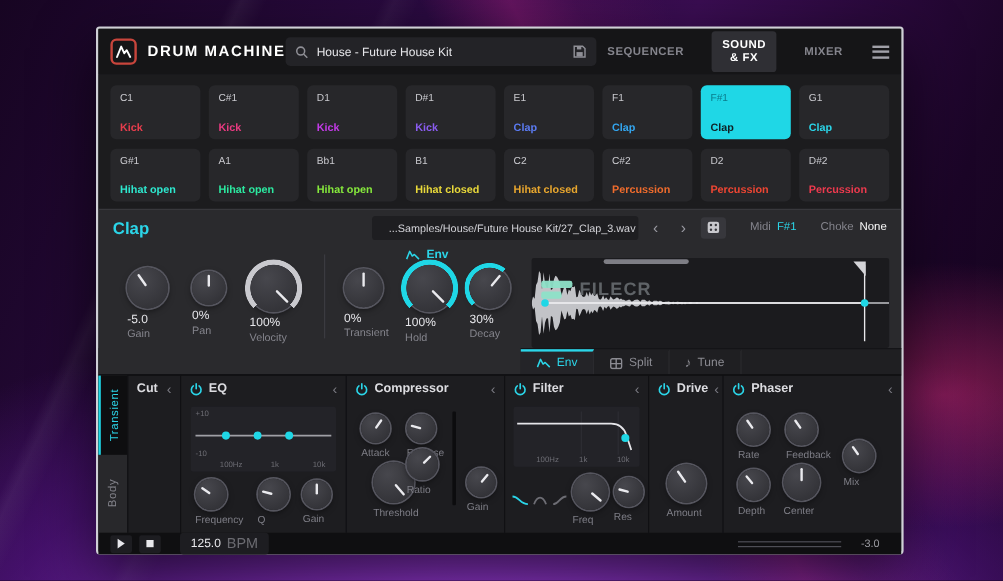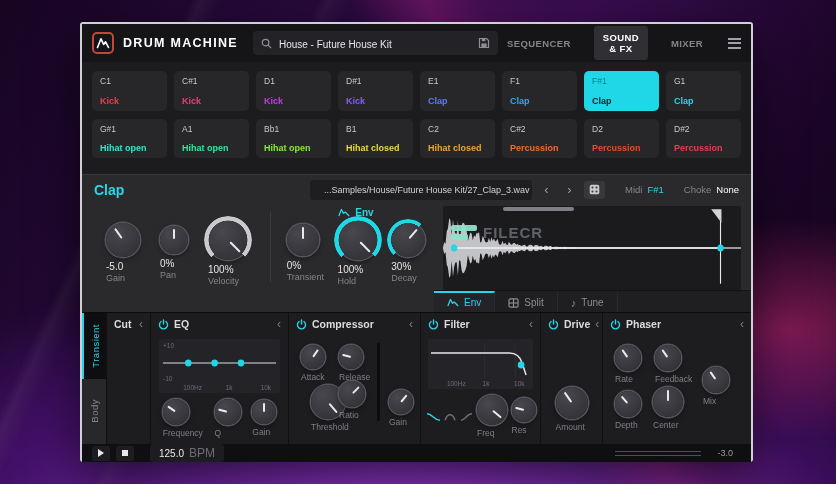--- a/index.html
+++ b/index.html
@@ -14,29 +14,29 @@
     background:
       linear-gradient(63deg, transparent 55%, rgba(235,45,160,.28) 62%, rgba(235,45,160,.10) 67%, transparent 74%),
       linear-gradient(115deg, transparent 18%, rgba(255,255,255,.05) 19%, transparent 21%, transparent 30%, rgba(255,255,255,.04) 31%, transparent 33%);}
   .win{position:absolute;left:80px;top:22px;width:673px;height:440px;background:#1c1c1e;
     border:2px solid #cfd0d6;border-radius:3px;box-shadow:0 18px 50px rgba(0,0,0,.6);
     display:flex;flex-direction:column;color:#d8d8dc}
   
   .topbar{height:38px;background:#151517;display:flex;align-items:center;padding:0 10px;flex:none}
   .logo-box{width:22px;height:22px;border:2px solid #c8453c;border-radius:5px;display:flex;align-items:center;justify-content:center;flex:none}
   .logo-text{font-size:12.5px;font-weight:bold;letter-spacing:1.3px;color:#fff;margin-left:9px;white-space:nowrap}
-  .kit-search{display:flex;align-items:center;gap:7px;background:#232327;border-radius:4px;height:24px;padding:0 8px;margin-left:15px;width:300px;color:#8f8f96;font-size:10.5px}
+  .kit-search{display:flex;align-items:center;gap:7px;background:#232327;border-radius:4px;height:24px;padding:0 8px;width:300px;color:#8f8f96;font-size:10.5px}
   .kit-search .kv{flex:1;white-space:nowrap;overflow:hidden}
   .nav{display:flex;align-items:center;gap:14px;margin-left:auto}
   .navbtn{border:0;background:transparent;color:#84848c;font-size:9.5px;font-weight:bold;letter-spacing:.4px;padding:6px 9px;border-radius:3px;cursor:pointer;font-family:inherit}
   .navbtn.on{background:#2f2f34;color:#fff}
   .burger{width:16px;height:11px;border-top:2px solid #a0a0a8;border-bottom:2px solid #a0a0a8;position:relative;margin-left:16px;cursor:pointer}
   .burger::before{content:"";position:absolute;left:0;right:0;top:2.5px;height:2px;background:#a0a0a8}
   
-  .pads{flex:none;height:112px;display:grid;grid-template-columns:repeat(8,1fr);grid-template-rows:1fr 1fr;gap:8px 7px;padding:9px 10px 16px;background:#1c1c1e}
+  .pads{flex:none;height:112px;display:grid;grid-template-columns:repeat(8,1fr);grid-template-rows:1fr 1fr;gap:8px 7px;padding:9px 10px 6px;background:#1c1c1e}
   .pad{background:#27272a;border-radius:5px;padding:5px 8px;display:flex;flex-direction:column;justify-content:space-between;cursor:pointer}
   .pnote{font-size:8.5px;color:#c9c9ce}
   .pname{font-size:9px;font-weight:bold;color:var(--c)}
   .pad.sel{background:var(--c)}
   .pad.sel .pnote{color:#0a7c8c}
   .pad.sel .pname{color:#0f2327}
   
   .sample{flex:none;height:138px;background:#2a2a2d;border-top:1px solid #38383c;display:flex;flex-direction:column}
   .shead{height:30px;display:flex;align-items:center;padding:0 12px;gap:6px}
   .stitle{font-size:14px;font-weight:bold;color:#2bd5e8;width:210px;flex:none}
@@ -56,21 +56,21 @@
     background:radial-gradient(circle at 36% 30%,#47474d,#343439 72%);
     box-shadow:0 0 0 1.5px #55555e,0 2px 5px rgba(0,0,0,.55)}
   .dial::before{content:"";position:absolute;inset:-4px;border-radius:50%;
     background:conic-gradient(from 225deg, var(--ac,transparent) var(--arc,0deg), transparent var(--arc,0deg));
     -webkit-mask:radial-gradient(closest-side,transparent 80%,#000 82%);
     mask:radial-gradient(closest-side,transparent 80%,#000 82%)}
   .ptr{position:absolute;inset:0;transform:rotate(var(--a,0deg))}
   .ptr::before{content:"";position:absolute;top:3px;left:calc(50% - 1px);width:2px;height:36%;background:#eaeaee;border-radius:1px}
   .kv{font-size:10px;color:#e6e6ea;margin-top:3px}
   .kl{font-size:9px;color:#84848c}
-  .wave{flex:1;position:relative;background:#1b1b1e;margin:2px 2px 0 4px;border-radius:2px;overflow:hidden}
+  .wave{flex:1;position:relative;background:#1b1b1e;margin:11px 2px 0 4px;border-radius:2px;overflow:hidden}
   .wave svg{position:absolute;inset:0;width:100%;height:100%}
   .wave-scroll{position:absolute;top:1px;left:20%;width:24%;height:4px;background:#7e7e85;border-radius:2px;z-index:3}
   .wm{position:absolute;left:8px;top:18px;display:flex;align-items:center;gap:6px;z-index:2;opacity:.95}
   .wm .b{display:flex;flex-direction:column;gap:3px}
   .wm .b i{display:block;height:6px;border-radius:2px;background:#8fe2c9}
   .wm .b i:first-child{width:26px}.wm .b i:last-child{width:17px}
   .wm .t{font-size:15px;font-weight:bold;letter-spacing:1px;color:#63676b}
   .wtrow{height:22px;display:flex;flex:none}
   .wtspace{width:352px;background:#2a2a2d;flex:none}
   .wtabs{flex:1;display:flex;background:#1f1f22;border-top:1px solid #141417}
@@ -426,21 +426,21 @@
                 <i class="ptr" style="--a:-75deg"></i>
               </div>
               <span class="kl">Release</span>
             </div>
         <div class="knob fknob abs" style="--s:34px;left:22px;top:50px">
               <div class="dial">
                 <i class="ptr" style="--a:140deg"></i>
               </div>
               <span class="kl">Threshold</span>
             </div>
-        <div class="knob fknob abs" style="--s:26px;left:50px;top:46px">
+        <div class="knob fknob abs" style="--s:26px;left:50px;top:39px">
               <div class="dial">
                 <i class="ptr" style="--a:45deg"></i>
               </div>
               <span class="kl">Ratio</span>
             </div>
         <div class="cmpmeter" style="top:8px;height:78px"></div>
         <div class="knob fknob abs" style="--s:24px;left:100px;top:55px">
               <div class="dial">
                 <i class="ptr" style="--a:40deg"></i>
               </div>

